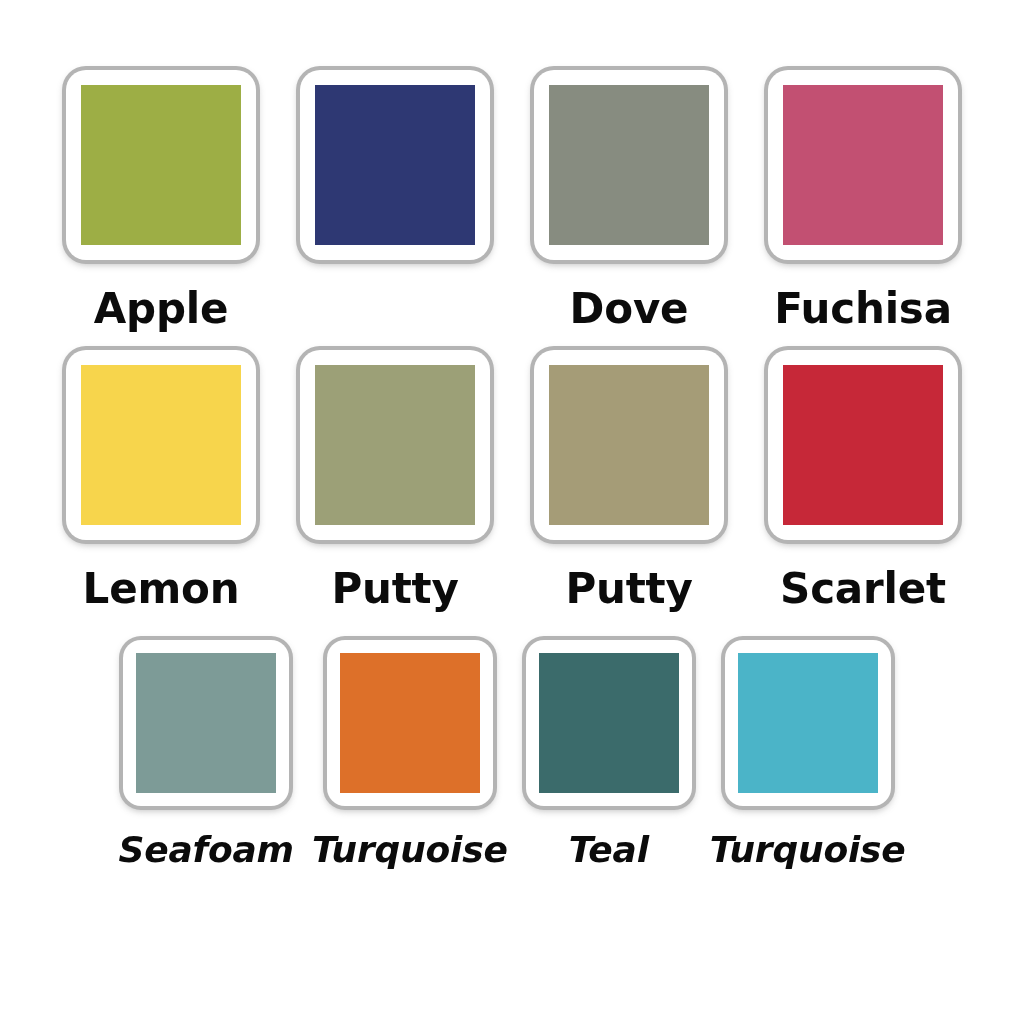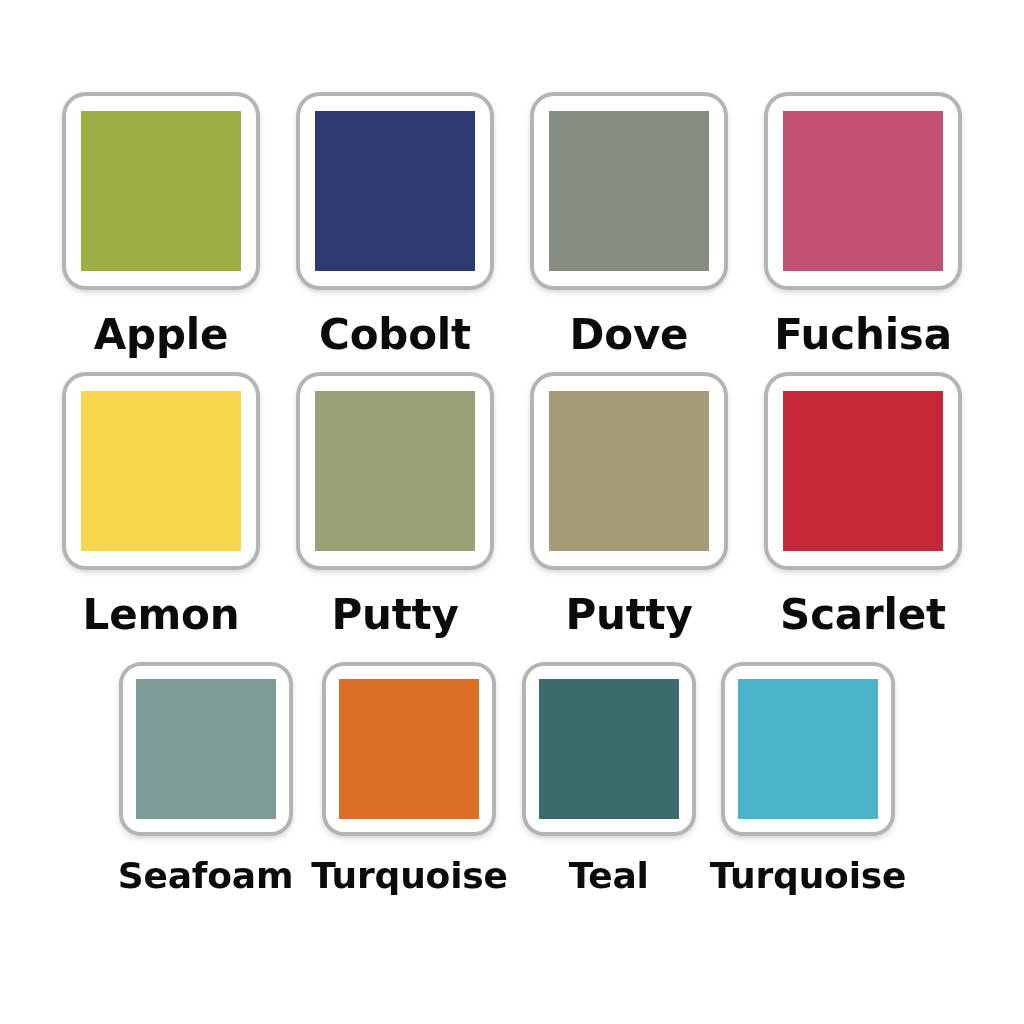--- a/index.html
+++ b/index.html
@@ -12,41 +12,42 @@
     height: 1024px;
     background: #ffffff;
     font-family: "DejaVu Sans", "Liberation Sans", sans-serif;
     overflow: hidden;
   }
 
   .palette-board {
     width: 1024px;
     height: 1024px;
     box-sizing: border-box;
-    padding: 96px 0 0 0;
+    padding: 70px 0 0 0;
     display: flex;
     flex-direction: column;
     background: #ffffff;
   }
 
   .swatch-row {
     display: flex;
     justify-content: center;
     align-items: flex-start;
     width: 100%;
   }
 
   .swatch-row.row-large {
     gap: 44px;
     margin-bottom: 20px;
   }
 
   .swatch-row.row-small {
     gap: 18px;
     margin-top: 10px;
+    font-style: italic;
   }
 
   .swatch {
     display: flex;
     flex-direction: column;
     align-items: center;
   }
 
   
   .swatch-card {
@@ -107,21 +108,20 @@
     <div class="swatch">
       <div class="swatch-card">
         <span class="swatch-chip" style="background-color: rgb(157, 174, 69);"></span>
       </div>
       <div class="swatch-label">Apple</div>
     </div>
     <div class="swatch">
       <div class="swatch-card">
         <span class="swatch-chip" style="background-color: rgb(46, 56, 115);"></span>
       </div>
-      <div class="swatch-label">Cobolt</div>
     </div>
     <div class="swatch">
       <div class="swatch-card">
         <span class="swatch-chip" style="background-color: rgb(135, 140, 128);"></span>
       </div>
       <div class="swatch-label">Dove</div>
     </div>
     <div class="swatch">
       <div class="swatch-card">
         <span class="swatch-chip" style="background-color: rgb(194, 80, 114);"></span>

